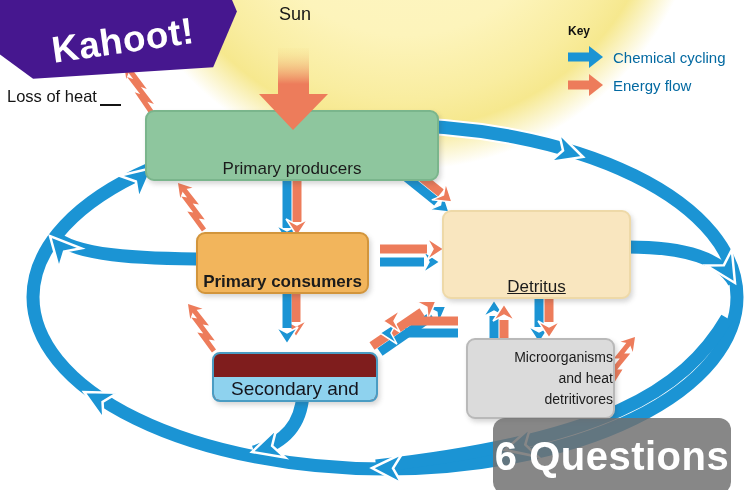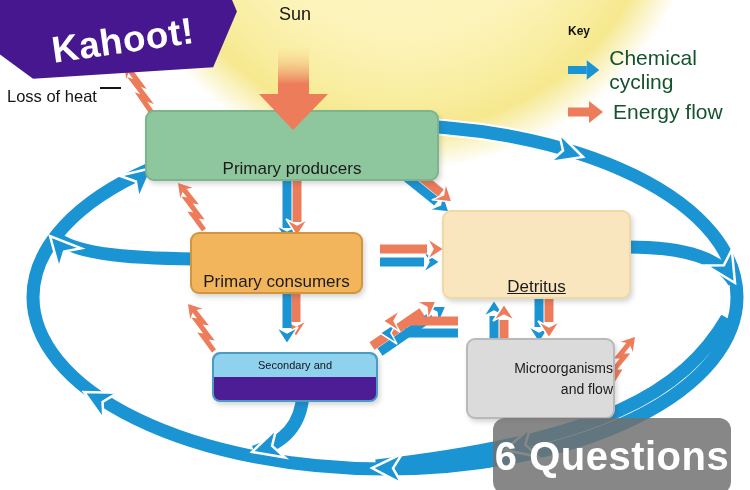--- a/index.html
+++ b/index.html
@@ -8,40 +8,40 @@
   .sun-glow{position:absolute;inset:0;z-index:1;
     background:radial-gradient(300px circle at 405px -130px,
       #fdf6c8 0%, #fdf4bb 55%, #f9eda0 76%, #f6e88e 86%, rgba(246,232,142,0) 100%);}
   svg.arrowlayer{position:absolute;left:0;top:0;z-index:2;}
   svg.toplayer{position:absolute;left:0;top:0;z-index:6;pointer-events:none;}
 
   .box{position:absolute;z-index:4;border-radius:9px;display:flex;align-items:flex-end;
        justify-content:center;text-align:center;color:#1b1b1b;font-size:17px;
        box-shadow:2px 3px 5px rgba(70,70,70,0.22);}
   .box-producers{left:145px;top:110px;width:290px;height:67px;background:#8ec69e;border:2px solid #7ab58c;}
-  .box-consumers{left:190px;top:232px;width:169px;height:58px;background:#f2b55c;border:2px solid #d2953c;}
+  .box-consumers{left:196px;top:232px;width:169px;height:58px;background:#f2b55c;border:2px solid #d2953c;font-weight:bold;}
   .box-detritus{left:442px;top:210px;width:185px;height:85px;background:#f9e6bf;border:2px solid #eed9a8;text-decoration:underline;}
-  .box-secondary{left:212px;top:352px;width:162px;height:46px;background:#4c1d95;
-                 border:2px solid #4a9cc3;border-radius:8px;overflow:hidden;flex-direction:column;
-                 font-size:11px;justify-content:flex-start;}
+  .box-secondary{left:212px;top:352px;width:162px;height:46px;background:#7f1d1d;
+                 border:2px solid #4a9cc3;border-radius:8px;overflow:hidden;
+                 font-size:19px;justify-content:flex-start;}
   .sec-top{width:100%;height:23px;line-height:23px;background:#8ed2ee;color:#14141c;}
   .sec-bottom{width:100%;height:23px;line-height:23px;background:#9c4b9d;color:#ffffff;}
   .box-micro{left:466px;top:338px;width:145px;height:77px;background:#dbdbdb;border:2px solid #b9b9b9;
              font-size:14px;line-height:21px;flex-direction:column;}
 
   .lbl{position:absolute;z-index:8;color:#141414;}
   .sun-label{left:279px;top:4px;font-size:18px;}
-  .heat-label{left:7px;top:87px;font-size:16.5px;display:flex;align-items:flex-start;}
+  .heat-label{left:7px;top:87px;font-size:16.5px;display:flex;align-items:flex-end;}
   .heat-dash{display:inline-block;width:21px;height:2px;background:#141414;margin-left:3px;}
 
   .key{position:absolute;z-index:8;left:568px;top:24px;}
   .key-title{font-weight:bold;font-size:12px;color:#111;margin-bottom:8px;}
   .key-row{display:flex;align-items:center;margin-bottom:6px;}
   .key-row svg{margin-right:10px;}
-  .key-label{font-size:21px;color:#14532d;}
+  .key-label{font-size:15px;color:#0369a1;}
 
   .kahoot-banner{position:absolute;z-index:10;left:0;top:0;width:245px;height:105px;
     background:#46178f;
     clip-path:polygon(0 0,94.7% 0,96.7% 11%,87% 64%,13.5% 75%,0 52%);
     display:flex;align-items:center;justify-content:center;}
   .kahoot-wordmark{transform:rotate(-8deg) translate(2px,-12px);color:#fff;font-weight:700;
     font-size:37px;letter-spacing:0.5px;}
 
   .badge{position:absolute;z-index:12;left:493px;top:418px;width:238px;height:76px;
     background:rgba(112,112,112,0.84);border-radius:12px;display:flex;align-items:center;
@@ -181,21 +181,22 @@
     <span>Primary consumers</span>
   </div>
   <div class="box box-detritus">
     <span>Detritus</span>
   </div>
   <div class="box box-secondary">
     <div class="sec-top">Secondary and</div>
   </div>
   <div class="box box-micro">
     <div>Microorganisms</div>
-    <div>and flow</div>
+    <div>and heat</div>
+    <div>detritivores</div>
   </div>
 
   <svg class="toplayer" width="750" height="490" viewBox="0 0 750 490">
     <defs>
       <linearGradient id="sungrad" x1="0" y1="0" x2="0" y2="1">
         <stop offset="0" stop-color="#f6e192" stop-opacity="0.15"></stop>
         <stop offset="0.75" stop-color="#ed7c5b"></stop>
       </linearGradient>
     </defs>
     <g>

